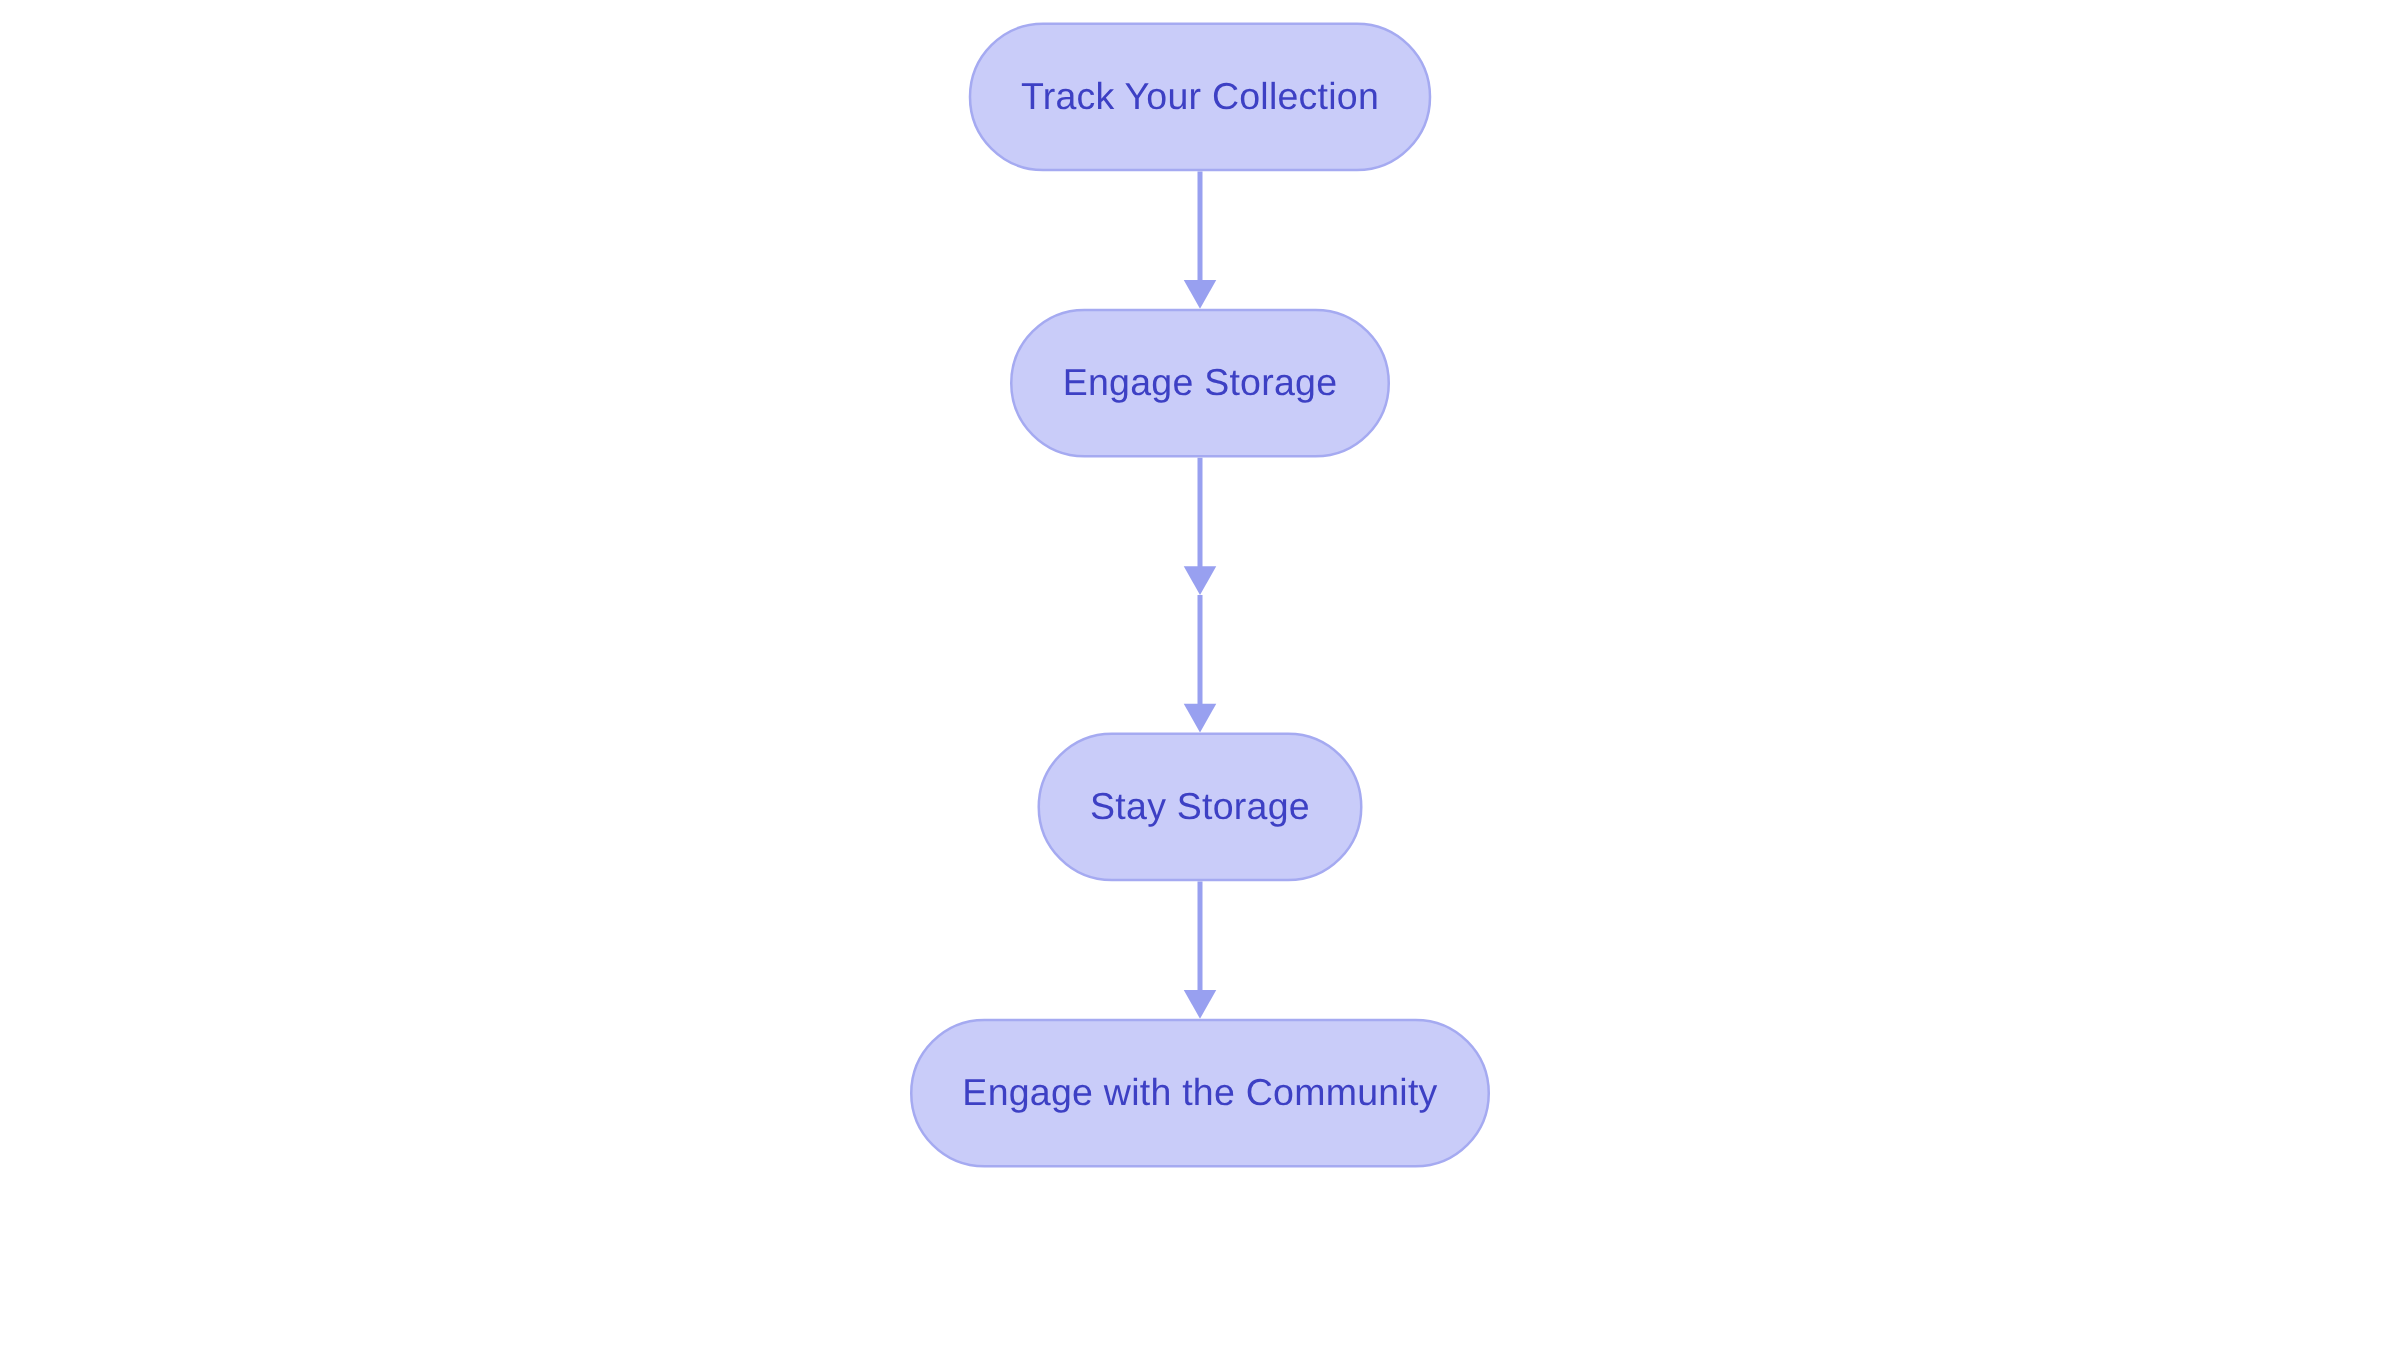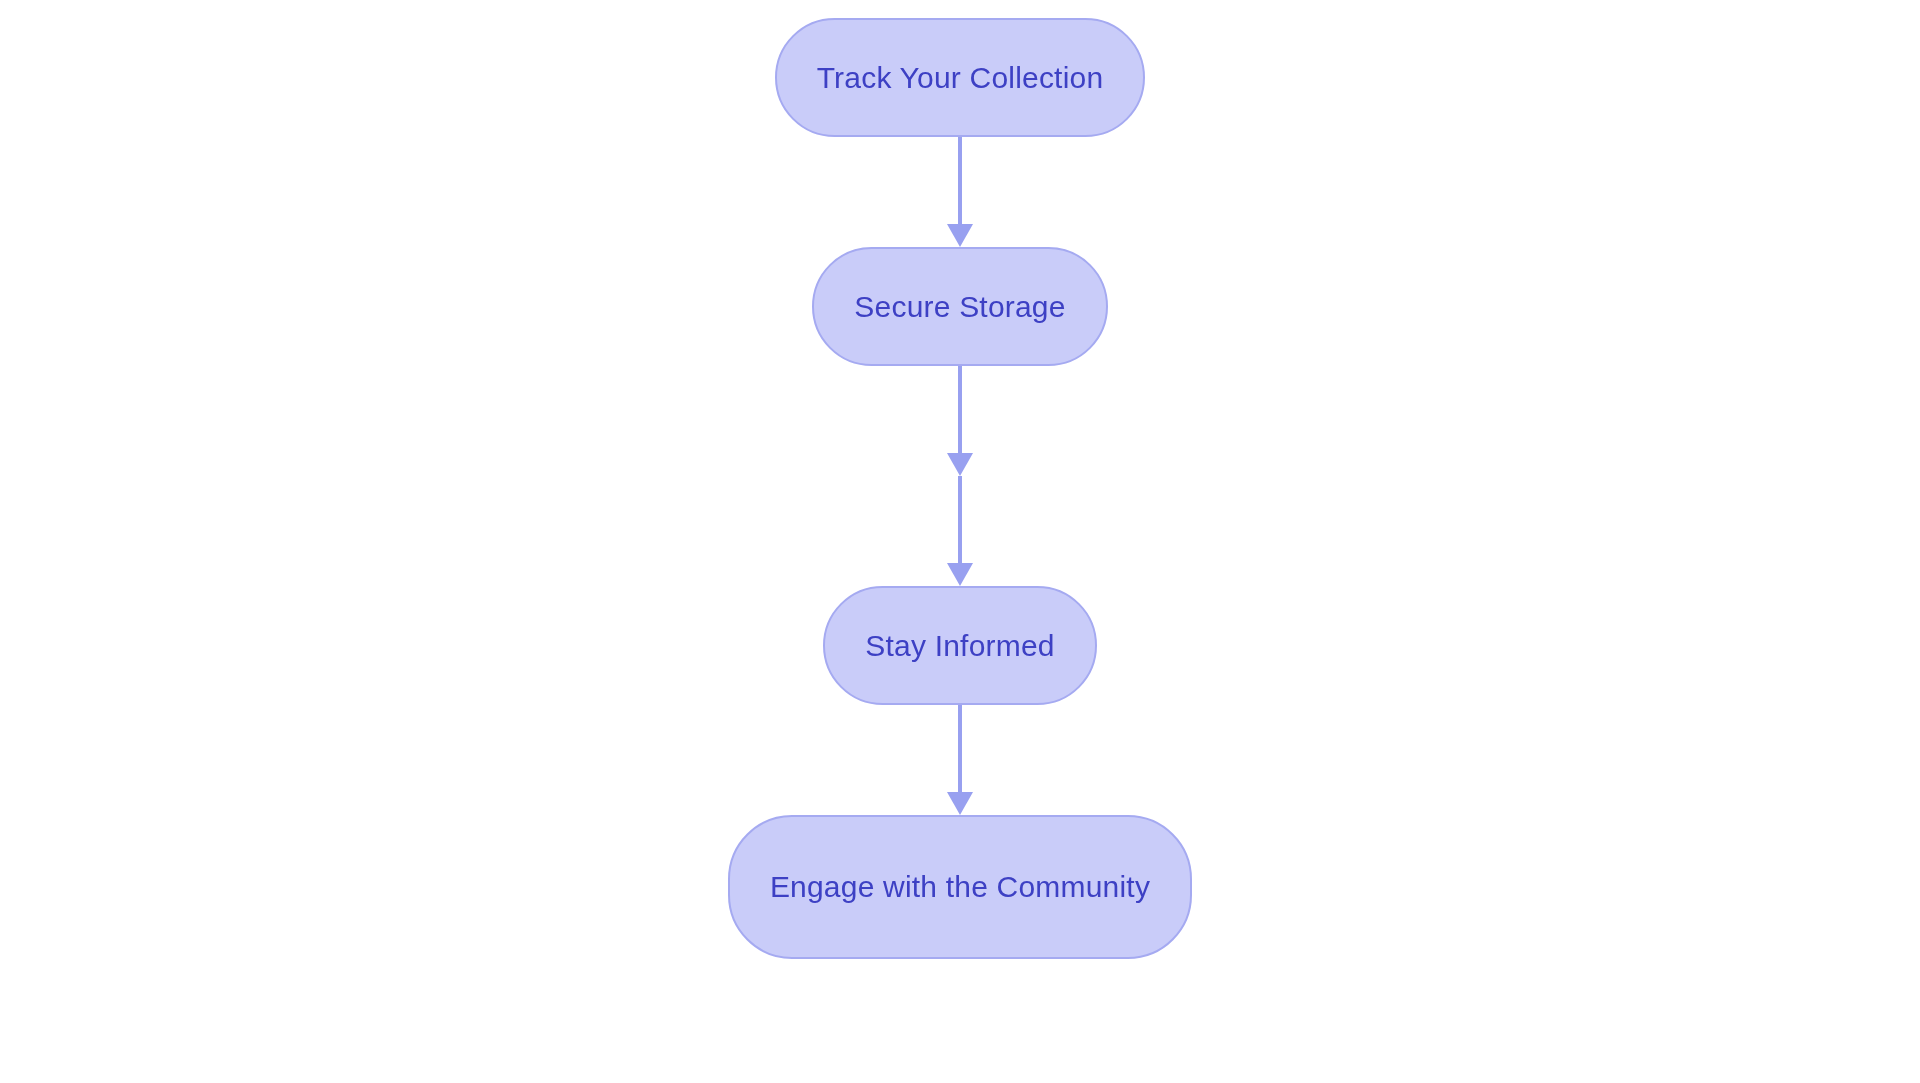--- a/index.html
+++ b/index.html
@@ -31,21 +31,21 @@
     padding:0 40px;
     background:var(--node-fill);
     border:2px solid var(--node-border);
     border-radius:60px;
     color:var(--node-text);
     font-size:30px;
     letter-spacing:0.2px;
     white-space:nowrap;
     flex:0 0 auto;
   }
-  .node.last{height:144px;border-radius:64px;}
+  .node.last{height:119px;border-radius:64px;}
   .connector{
     flex:0 0 auto;
     width:28px;
     height:110px;
     display:block;
   }
   .connector line{stroke:var(--arrow);stroke-width:4;}
   .connector polygon{fill:var(--arrow);}
 </style>
 </head>
@@ -53,34 +53,34 @@
 
 <div class="canvas">
 
   <div class="node">Track Your Collection</div>
 
   <svg class="connector" viewBox="0 0 28 110" xmlns="http://www.w3.org/2000/svg">
     <line x1="14" y1="0" x2="14" y2="90"></line>
     <polygon points="1,87 27,87 14,110"></polygon>
   </svg>
 
-  <div class="node">Secure Storage</div>
+  <div class="node">Engage Storage</div>
 
   <svg class="connector" viewBox="0 0 28 110" xmlns="http://www.w3.org/2000/svg">
     <line x1="14" y1="0" x2="14" y2="90"></line>
     <polygon points="1,87 27,87 14,110"></polygon>
   </svg>
 
 
   <svg class="connector" viewBox="0 0 28 110" xmlns="http://www.w3.org/2000/svg">
     <line x1="14" y1="0" x2="14" y2="90"></line>
     <polygon points="1,87 27,87 14,110"></polygon>
   </svg>
 
-  <div class="node">Stay Informed</div>
+  <div class="node">Stay Storage</div>
 
   <svg class="connector" viewBox="0 0 28 110" xmlns="http://www.w3.org/2000/svg">
     <line x1="14" y1="0" x2="14" y2="90"></line>
     <polygon points="1,87 27,87 14,110"></polygon>
   </svg>
 
   <div class="node last">Engage with the Community</div>
 
 </div>
 

